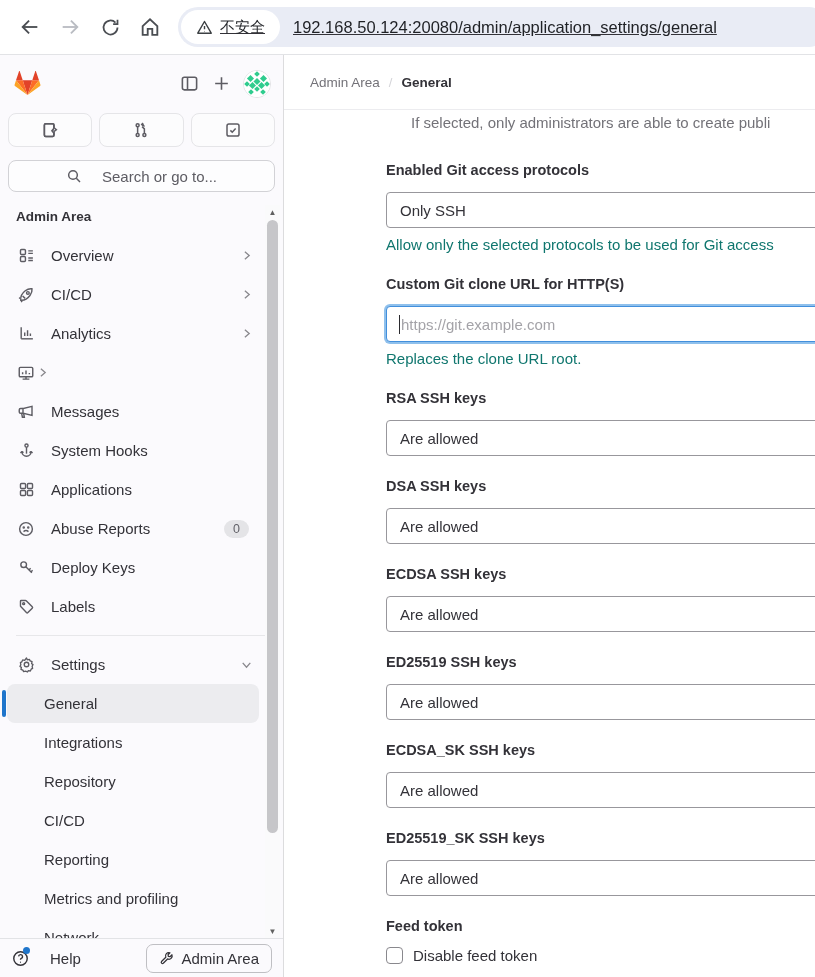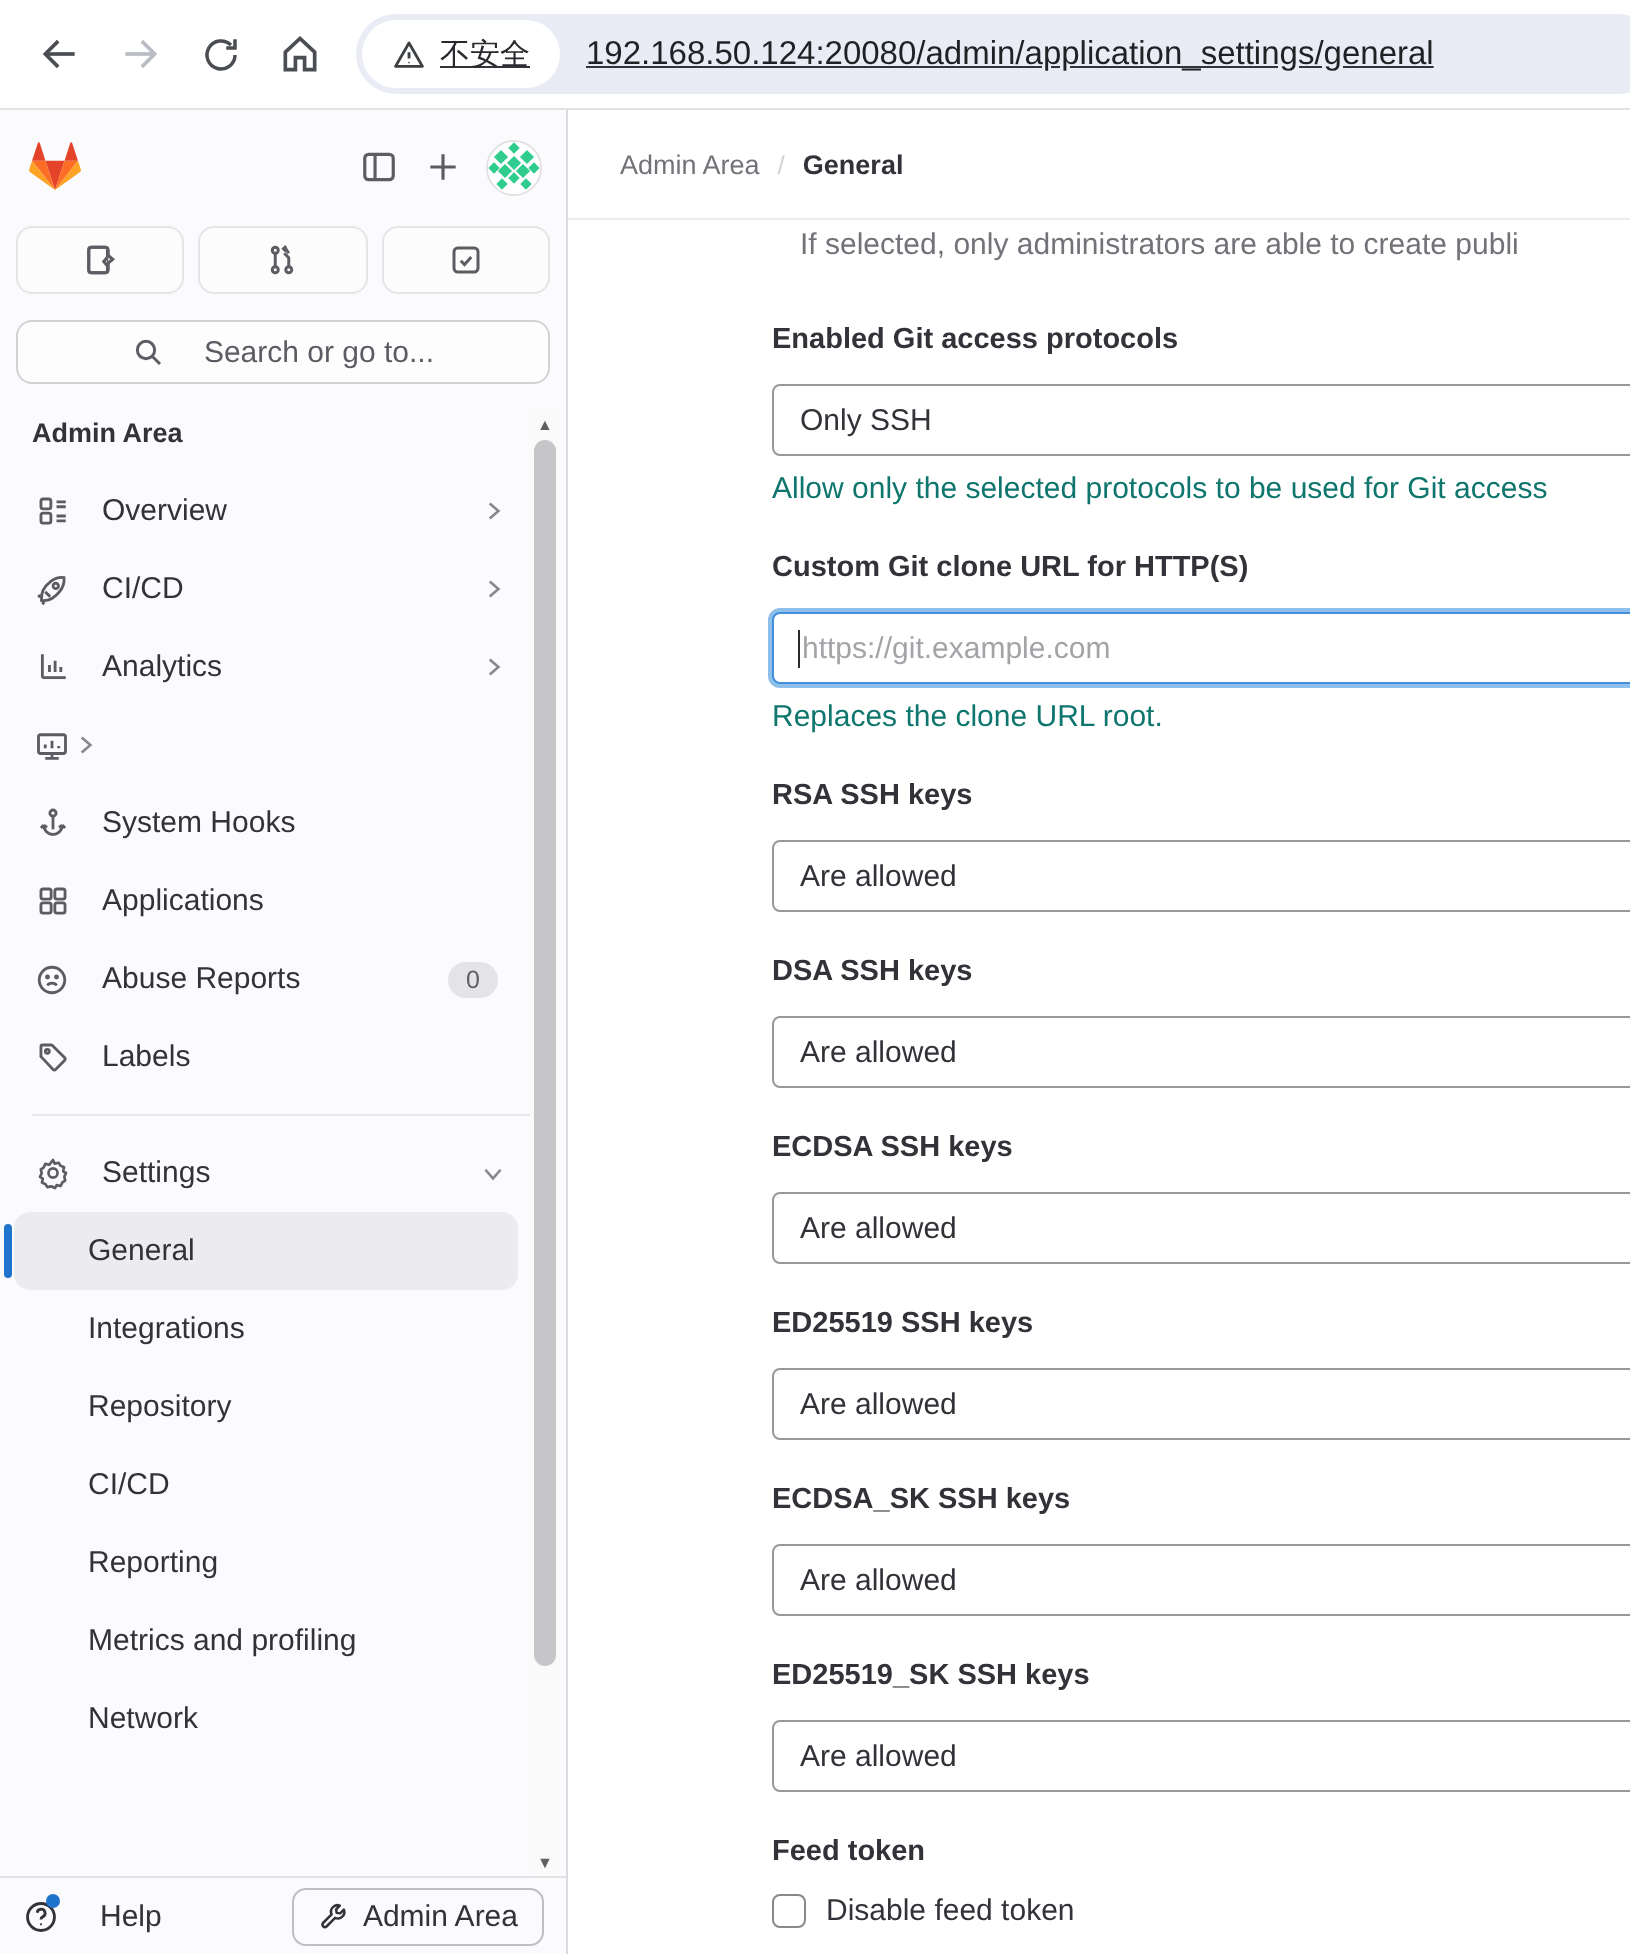--- a/index.html
+++ b/index.html
@@ -71,21 +71,21 @@
     display:flex; align-items:center; gap:7px; padding:0 12px; font-size:15px; color:#333238; cursor:pointer; }
 
   
   .main { flex:1; background:#fff; overflow:hidden; }
   .breadcrumb-bar { height:55px; display:flex; align-items:center; padding-left:26px; gap:9px;
     border-bottom:1px solid #ececef; }
   .bc-link { font-size:13.5px; color:#737278; cursor:pointer; }
   .bc-sep { color:#d4d4d8; font-size:13px; }
   .bc-current { font-size:13.5px; font-weight:700; color:#333238; }
   .content { padding:4px 0 0 102px; }
-  .intro-help { margin-left:14px; margin-bottom:31px; color:#737278; font-size:15px; white-space:nowrap; }
+  .intro-help { margin-left:25px; margin-bottom:31px; color:#737278; font-size:15px; white-space:nowrap; }
   .form-group { margin-bottom:22px; }
   .form-label { font-size:14.5px; font-weight:700; color:#333238; line-height:17px; margin-bottom:13px; }
   .gl-select { width:560px; height:36px; border:1px solid #98979c; border-radius:4px; background:#fff;
     display:flex; align-items:center; padding-left:13px; font-size:15px; color:#333238; cursor:pointer; }
   .gl-input { width:560px; height:36px; border:1px solid #428fdc; border-radius:4px; background:#fff;
     box-shadow:0 0 0 2px #8fc0ec; display:flex; align-items:center; padding-left:12px; position:relative; }
   .gl-input .caret { width:1px; height:19px; background:#2a2a2e; margin-right:1px; }
   .gl-input .placeholder { font-size:15px; color:#a4a3a8; }
   .form-help { margin-top:8px; font-size:15px; color:#0f766e; line-height:18px; white-space:nowrap; }
   .checkbox-row { display:flex; align-items:center; margin-top:-1px; }
@@ -277,20 +277,30 @@
               <path d="M7.5 13.5v-2.5M12 13.5V8.5M16.5 13.5v-1.5"></path>
             </svg>
           </span>
         <span class="nav-chevron">
             <svg width="13" height="13" viewBox="0 0 24 24" fill="none" stroke="currentColor" stroke-width="2.4">
               <path d="M9 5l8 7-8 7"></path>
             </svg>
           </span>
       </div>
 
+      <div class="nav-item">
+        <span class="nav-ico">
+            <svg width="18" height="18" viewBox="0 0 24 24" fill="none" stroke="currentColor" stroke-width="1.9">
+              <path d="M20 4.5v12l-12-2.8V7.3L20 4.5z"></path>
+              <path d="M8 7.3H4.8A1.8 1.8 0 0 0 3 9.1v2.8a1.8 1.8 0 0 0 1.8 1.8H8"></path>
+              <path d="M6.2 13.7l1 5.3h2.6l-.9-5"></path>
+            </svg>
+          </span>
+        <span class="nav-label">Messages</span>
+      </div>
 
       <div class="nav-item">
         <span class="nav-ico">
             <svg width="17" height="17" viewBox="0 0 24 24" fill="none" stroke="currentColor" stroke-width="2">
               <circle cx="12" cy="5" r="2.2"></circle>
               <path d="M12 7.2v9.3"></path>
               <path d="M5.5 13.5a6.5 6.5 0 0 0 13 0"></path>
               <path d="M5.5 13.5l-2 2M5.5 13.5l2.3 1.6M18.5 13.5l2 2M18.5 13.5l-2.3 1.6"></path>
             </svg>
           </span>
@@ -315,20 +325,30 @@
               <circle cx="12" cy="12" r="8.5"></circle>
               <circle cx="9" cy="10" r="0.7" fill="currentColor"></circle>
               <circle cx="15" cy="10" r="0.7" fill="currentColor"></circle>
               <path d="M8.7 15.5c2-1.8 4.6-1.8 6.6 0"></path>
             </svg>
           </span>
         <span class="nav-label">Abuse Reports</span>
         <span class="nav-badge">0</span>
       </div>
 
+      <div class="nav-item">
+        <span class="nav-ico">
+            <svg width="17" height="17" viewBox="0 0 24 24" fill="none" stroke="currentColor" stroke-width="2">
+              <circle cx="8" cy="8" r="4"></circle>
+              <path d="M11 11l8.5 8.5"></path>
+              <path d="M15.5 15.5l2.3-2.3M18.3 18.3l2.3-2.3"></path>
+            </svg>
+          </span>
+        <span class="nav-label">Deploy Keys</span>
+      </div>
 
       <div class="nav-item">
         <span class="nav-ico">
             <svg width="17" height="17" viewBox="0 0 24 24" fill="none" stroke="currentColor" stroke-width="2">
               <path d="M3.5 10.5v-6a1 1 0 0 1 1-1h6a1.5 1.5 0 0 1 1.1.4l8.5 8.5a1.5 1.5 0 0 1 0 2.1l-6.1 6.1a1.5 1.5 0 0 1-2.1 0L3.9 12.1a1.5 1.5 0 0 1-.4-1.6z"></path>
               <circle cx="8" cy="8" r="1.4"></circle>
             </svg>
           </span>
         <span class="nav-label">Labels</span>
       </div>

